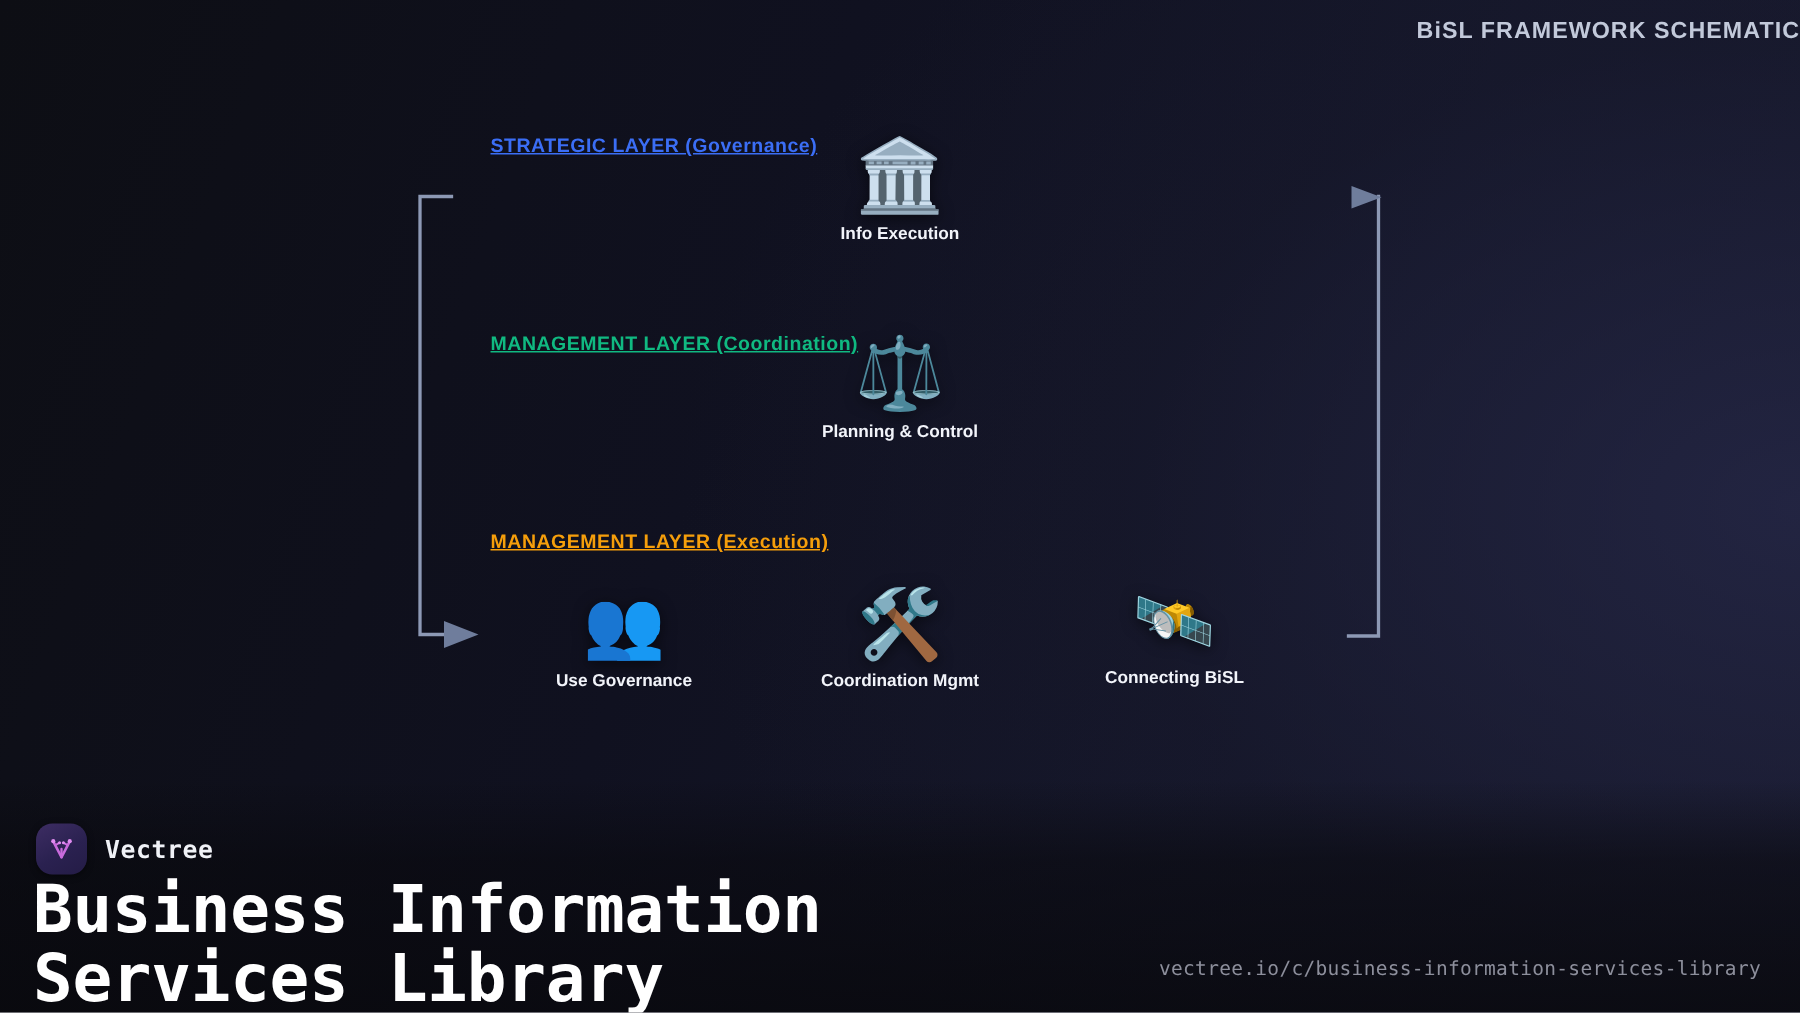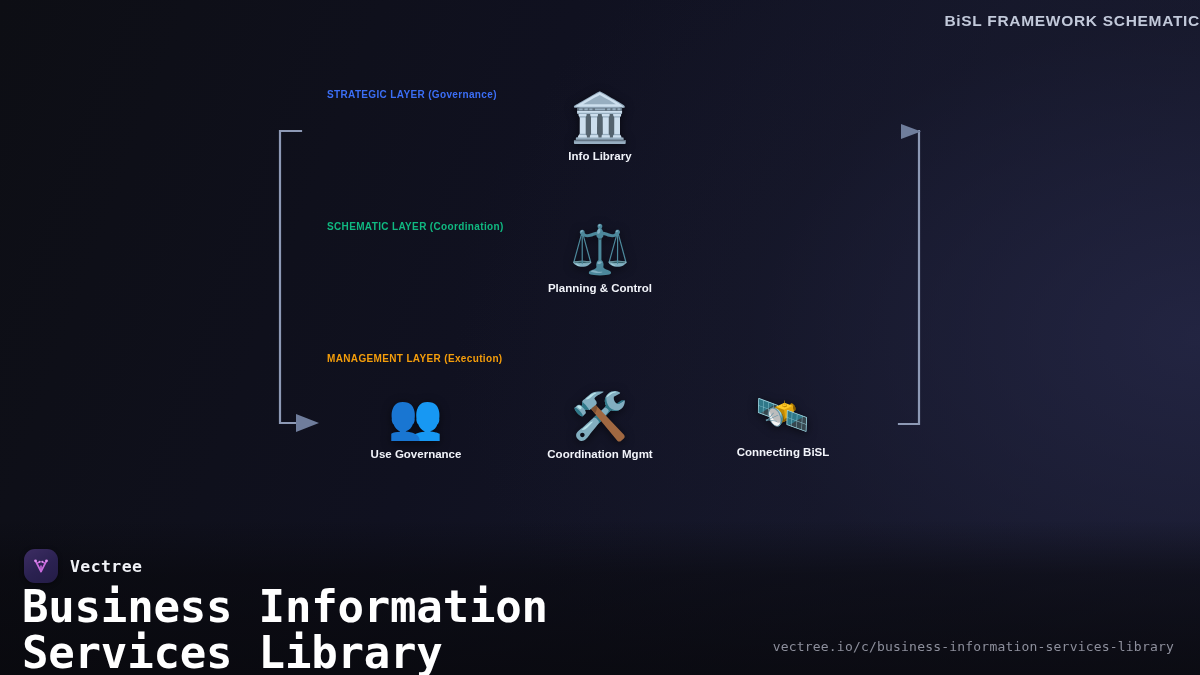--- a/index.html
+++ b/index.html
@@ -21,22 +21,23 @@
     text-align:right;
     font-size:15.5px; font-weight:bold; letter-spacing:0.7px;
     color:#c2c9da;
   }
 
   
   .diagram{ position:absolute; inset:0; }
 
   .layer-label{
     position:absolute;
-    font-size:10px; font-weight:bold; letter-spacing:0.35px;
+    font-size:13px; font-weight:bold; letter-spacing:0.35px;
     white-space:nowrap;
+    text-decoration:underline;
   }
   .layer-label.strategic   { left:327px; top:89px;  color:#3b6ef5; }
   .layer-label.management  { left:327px; top:221px; color:#10b981; }
   .layer-label.operational { left:327px; top:353px; color:#f59e0b; }
 
   
   .node{ position:absolute; text-align:center; width:170px; }
   .node .glyph{
     display:block; line-height:1;
     font-family:"DejaVu Sans", sans-serif;
@@ -106,26 +107,26 @@
       <polygon points="296,414 319,423 296,432" fill="#6f7d9c"></polygon>
     </g>
 
     <g>
       <path d="M 919 131 L 919 424 L 899 424" fill="none" stroke="#8d99b5" stroke-width="2.2" stroke-linecap="square"></path>
       <polygon points="901,124 921,131.5 901,139" fill="#6f7d9c"></polygon>
     </g>
   </svg>
 
   <div class="layer-label strategic">STRATEGIC LAYER (Governance)</div>
-  <div class="layer-label management">SCHEMATIC LAYER (Coordination)</div>
+  <div class="layer-label management">MANAGEMENT LAYER (Coordination)</div>
   <div class="layer-label operational">MANAGEMENT LAYER (Execution)</div>
 
   <div class="node n-info">
     <span class="glyph">🏛️</span>
-    <span class="caption">Info Library</span>
+    <span class="caption">Info Execution</span>
   </div>
 
   <div class="node n-plan">
     <span class="glyph">⚖️</span>
     <span class="caption">Planning &amp; Control</span>
   </div>
 
   <div class="node n-use">
     <span class="glyph">👥</span>
     <span class="caption">Use Governance</span>

